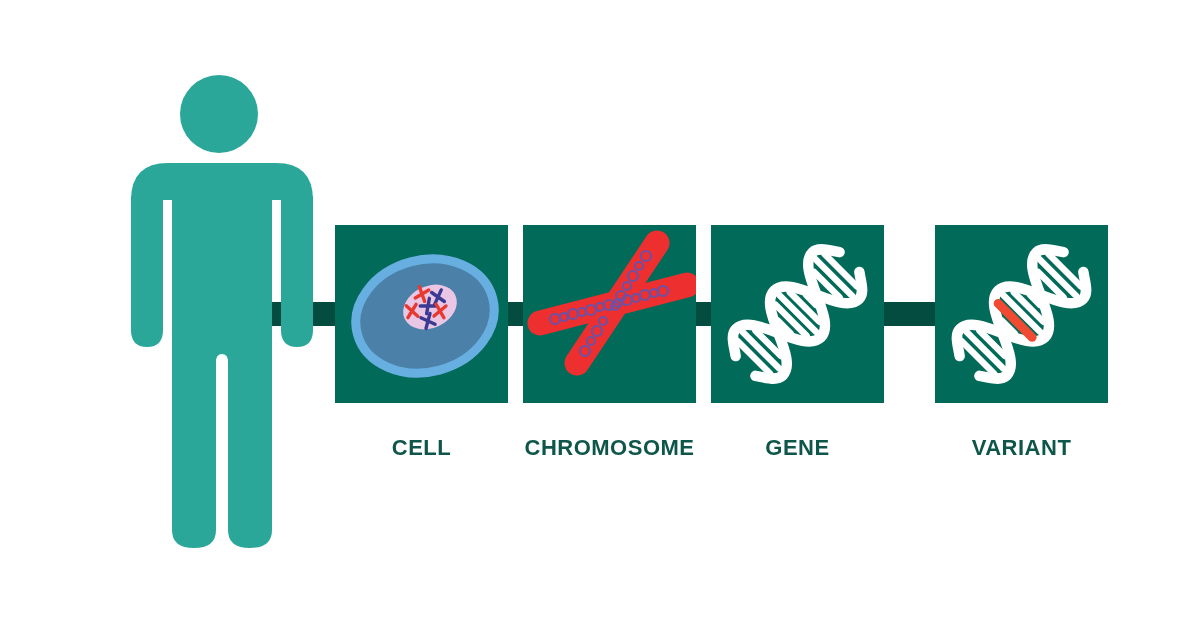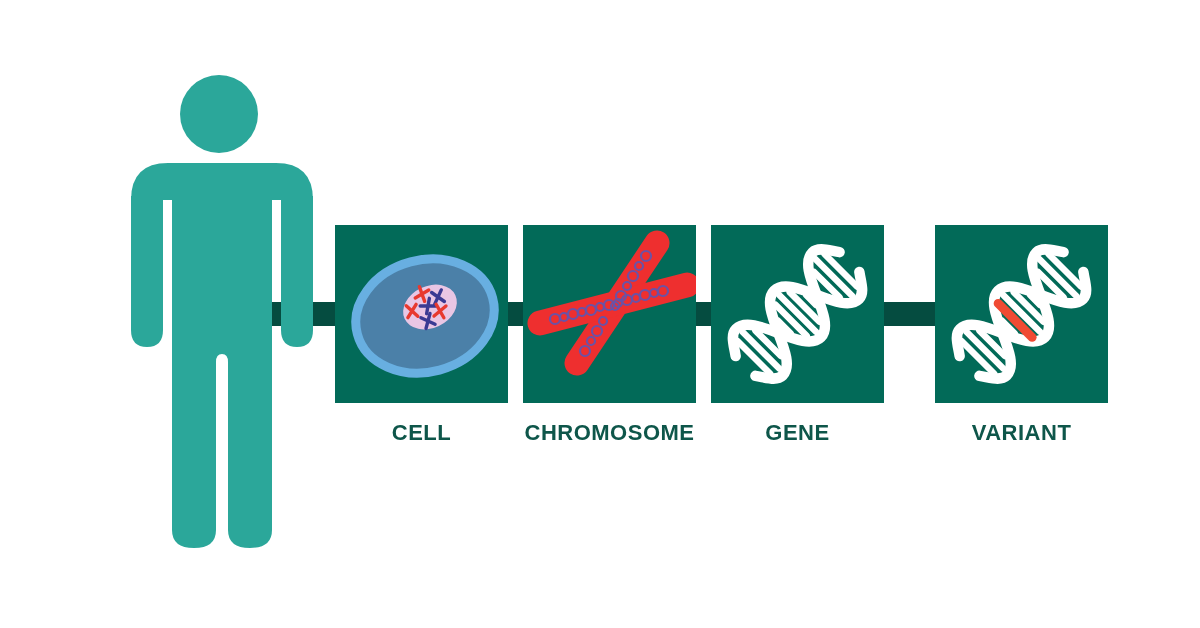--- a/index.html
+++ b/index.html
@@ -4,21 +4,21 @@
 <style>
   html,body{margin:0;padding:0;background:#ffffff;}
   #canvas{position:relative;width:1200px;height:628px;background:#ffffff;overflow:hidden;
           font-family:"Liberation Sans", sans-serif;}
   #connector{position:absolute;left:250px;top:302px;width:822px;height:24px;
              background:#054c40;z-index:1;}
   #person-svg{position:absolute;left:0;top:0;width:1200px;height:628px;z-index:3;}
   .stage{position:absolute;top:225px;width:173px;z-index:2;}
   .stage-box{width:173px;height:178px;background:#026a58;}
   .stage-box svg{display:block;}
-  .stage-label{margin-top:17px;text-align:center;font-size:22px;font-weight:700;
+  .stage-label{margin-top:32px;text-align:center;font-size:22px;font-weight:700;
                letter-spacing:0.5px;color:#0e564a;}
   .s-cell{left:335px;}
   .s-chromosome{left:523px;}
   .s-gene{left:711px;}
   .s-variant{left:899px;padding-left:36px;}
 </style>
 </head>
 <body>
 
 <div id="canvas">

